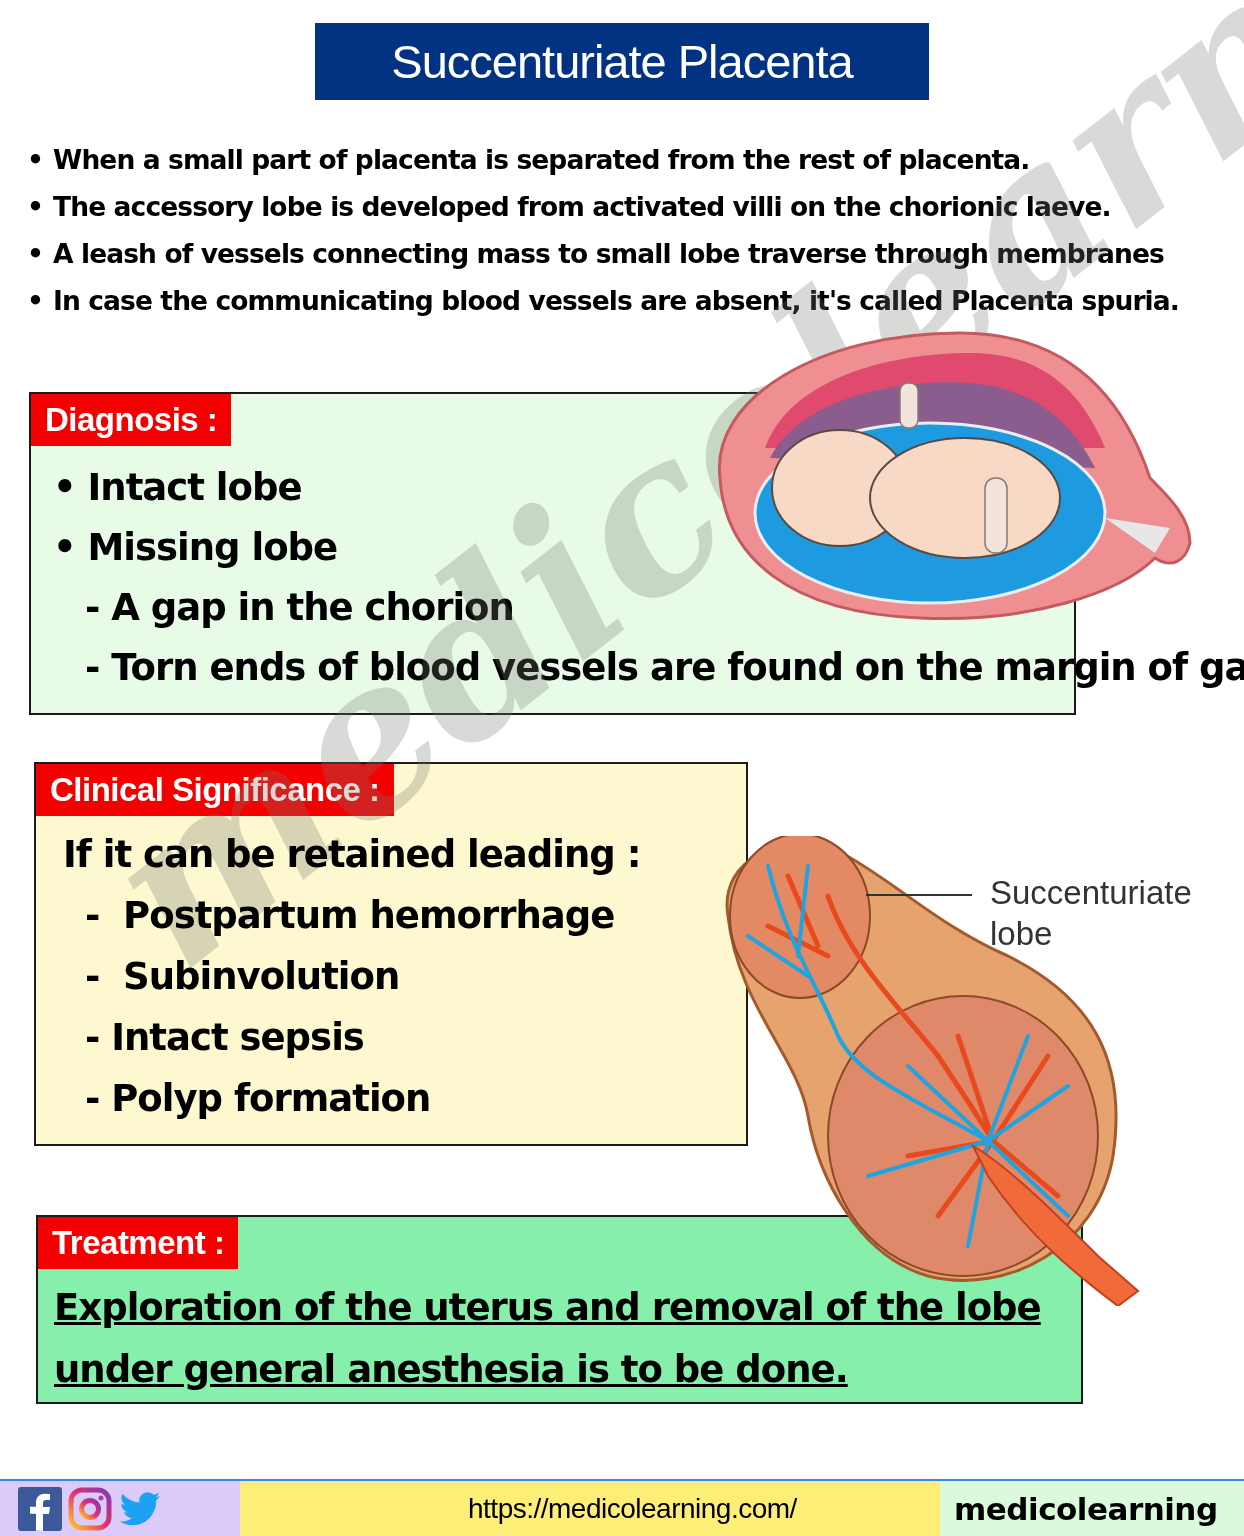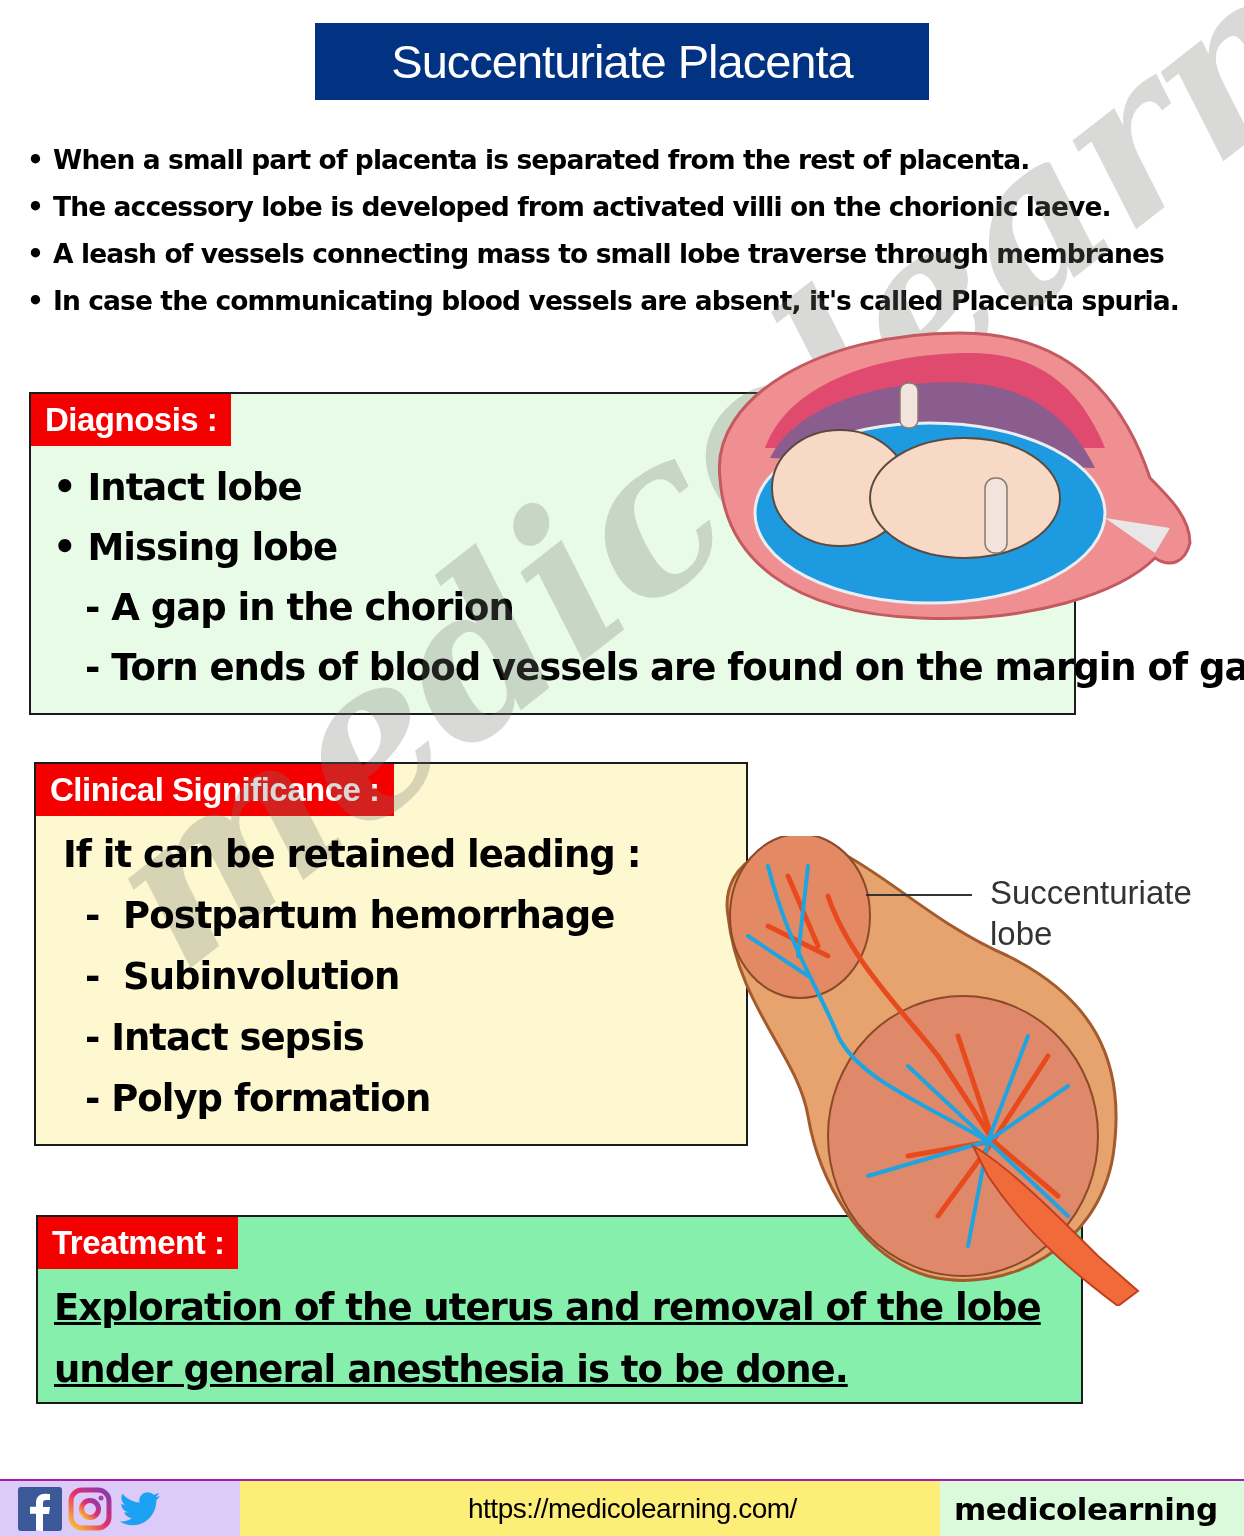--- a/index.html
+++ b/index.html
@@ -59,21 +59,21 @@
     }
 
     .uterus { position: absolute; left: 700px; top: 328px; width: 495px; height: 300px; z-index: 4; }
     .placenta { position: absolute; left: 708px; top: 836px; width: 460px; height: 470px; z-index: 4; }
     .lobe-label {
       position: absolute; left: 990px; top: 872px; font-family: Liberation Sans, sans-serif;
       font-size: 33px; line-height: 41px; color: #333; z-index: 5;
     }
     .lobe-leader { position: absolute; left: 866px; top: 894px; width: 106px; height: 2px; background: #333; z-index: 5; }
 
-    .footer { position: absolute; left: 0; top: 1479px; width: 1244px; height: 57px; display: flex; border-top: 2px solid #a21caf; }
+    .footer { position: absolute; left: 0; top: 1479px; width: 1244px; height: 57px; display: flex; border-top: 2px solid #3b82f6; }
     .f-social { width: 240px; background: #dccaf9; display: flex; align-items: center; padding-left: 18px; gap: 6px; }
     .f-url { width: 700px; background: #fdee78; display: flex; align-items: center; padding-left: 228px;
       font-family: "Liberation Sans", sans-serif; font-size: 28px; letter-spacing: -0.5px; }
     .f-brand { flex: 1; background: #dbfadb; display: flex; align-items: center; padding-left: 14px;
       font-family: "DejaVu Sans", sans-serif; font-weight: 700; font-size: 31px; letter-spacing: -0.5px; }
     .icon { width: 44px; height: 44px; display: inline-block; }
   </style>
 </head>
 <body>
 

